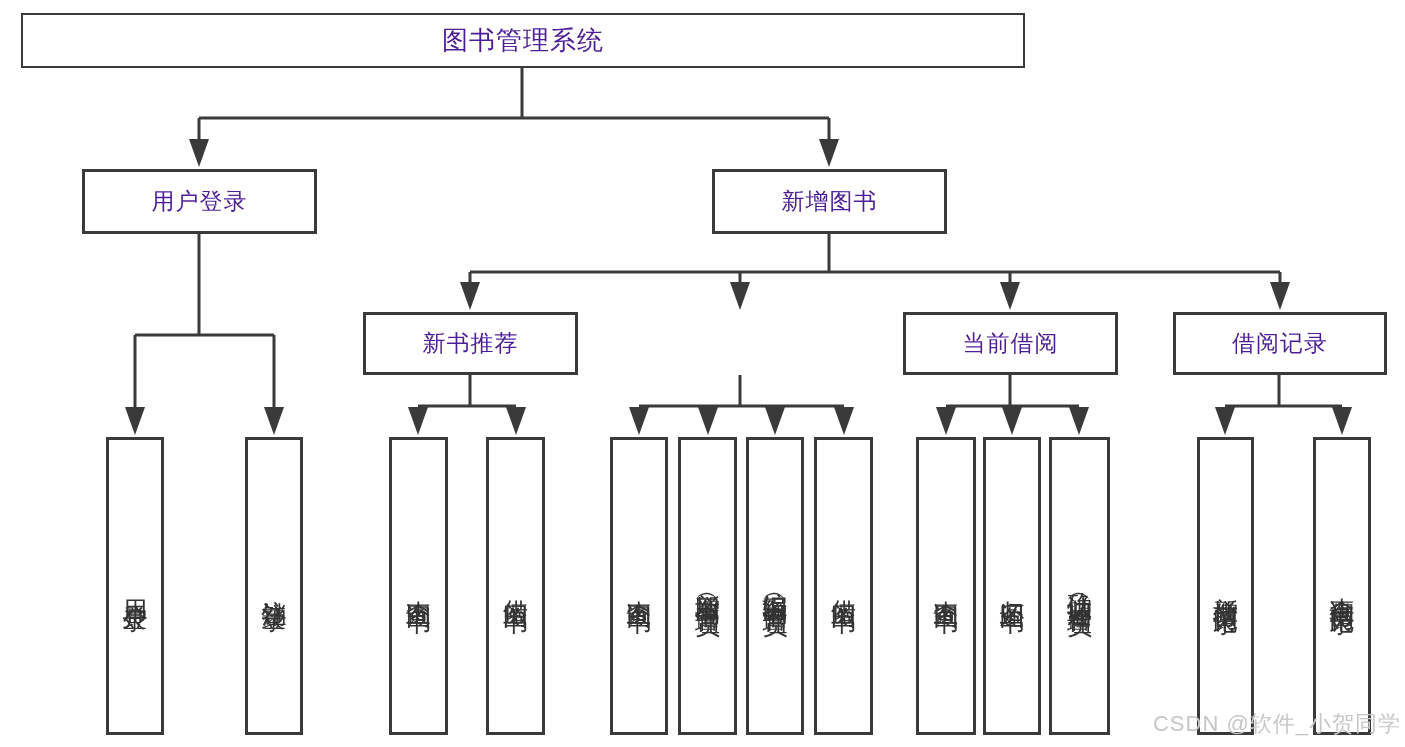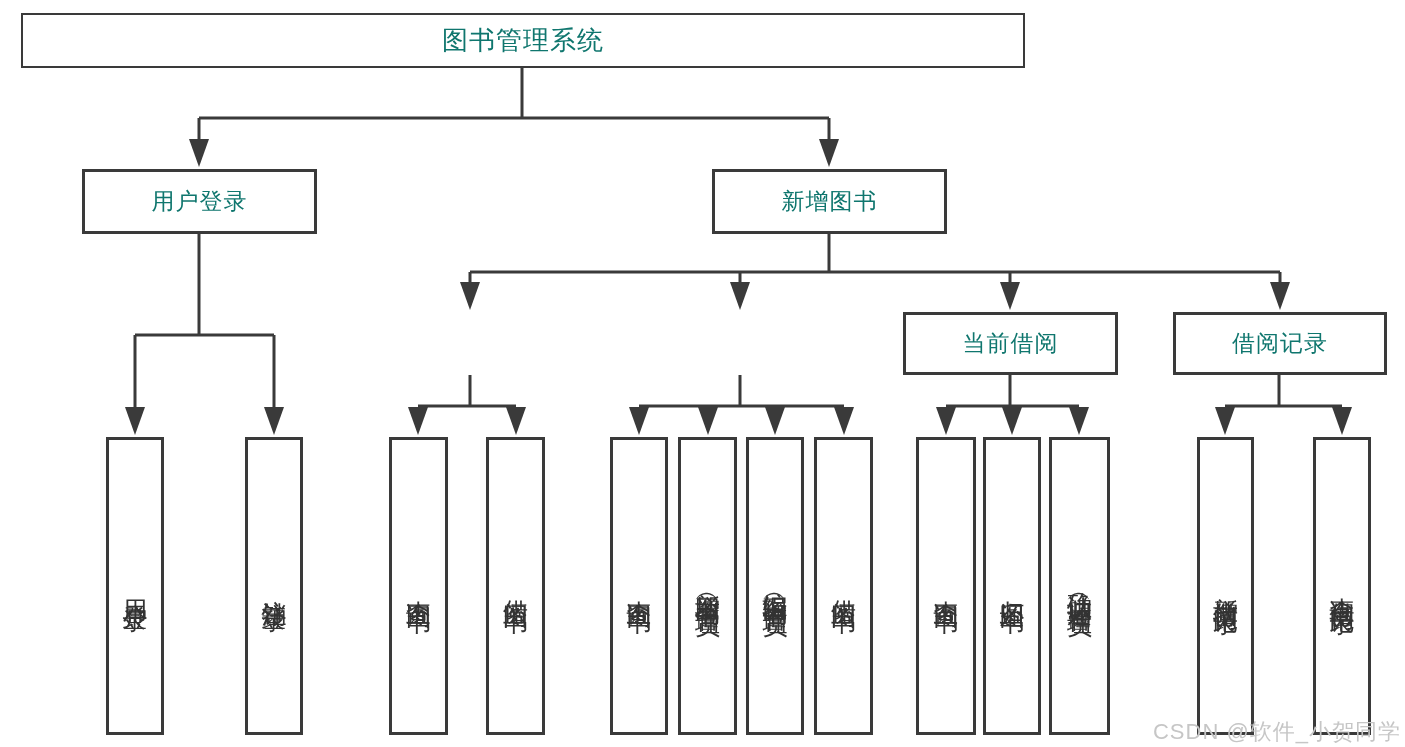--- a/index.html
+++ b/index.html
@@ -10,35 +10,35 @@
     font-family:"Liberation Sans",sans-serif;
     overflow:hidden;
   }
   .connectors{position:absolute;left:0;top:0;width:1405px;height:747px;}
   .connectors path{stroke:#3a3a3a;stroke-width:3;fill:none;}
   .connectors polygon{fill:#3a3a3a;stroke:none;}
   .node{
     position:absolute;box-sizing:border-box;
     background:#ffffff;border:3px solid #3a3a3a;
     display:flex;align-items:center;justify-content:center;
-    color:#0f766e;font-size:23px;letter-spacing:1px;white-space:nowrap;
+    color:#4c1d95;font-size:23px;letter-spacing:1px;white-space:nowrap;
   }
   .node.root{font-size:26px;border-width:2px;}
   .leaf{
     position:absolute;box-sizing:border-box;
     background:#ffffff;border:3px solid #3a3a3a;
     display:flex;align-items:center;justify-content:center;
   }
   .vtext{
     writing-mode:vertical-rl;text-orientation:mixed;
     font-size:25px;letter-spacing:3px;line-height:1;
     color:#333333;white-space:nowrap;
   }
   .watermark{
-    position:absolute;right:4px;bottom:0;
+    position:absolute;right:4px;bottom:8px;
     font-size:22px;color:#c6c6c6;letter-spacing:1px;white-space:nowrap;
   }
 </style>
 </head>
 <body>
 
 <div class="canvas">
 
   <svg class="connectors" viewBox="0 0 1405 747" xmlns="http://www.w3.org/2000/svg">
 
@@ -74,20 +74,21 @@
     <path d="M1279,375 V406 M1225,406 H1342"></path>
     <polygon points="1225,435 1215,407 1235,407"></polygon>
     <polygon points="1342,435 1332,407 1352,407"></polygon>
   </svg>
 
   <div class="node root" style="left:21px;top:13px;width:1004px;height:55px">图书管理系统</div>
 
   <div class="node" style="left:82px;top:169px;width:235px;height:65px">用户登录</div>
   <div class="node" style="left:712px;top:169px;width:235px;height:65px">新增图书</div>
 
+  <div class="node" style="left:363px;top:312px;width:215px;height:63px">新书推荐</div>
   <div class="node" style="left:903px;top:312px;width:215px;height:63px">当前借阅</div>
   <div class="node" style="left:1173px;top:312px;width:214px;height:63px">借阅记录</div>
 
   <div class="leaf" style="left:106px;top:437px;width:58px;height:298px">
     <span class="vtext">用户登录</span>
   </div>
   <div class="leaf" style="left:245px;top:437px;width:58px;height:298px">
     <span class="vtext">注销登录</span>
   </div>
 

